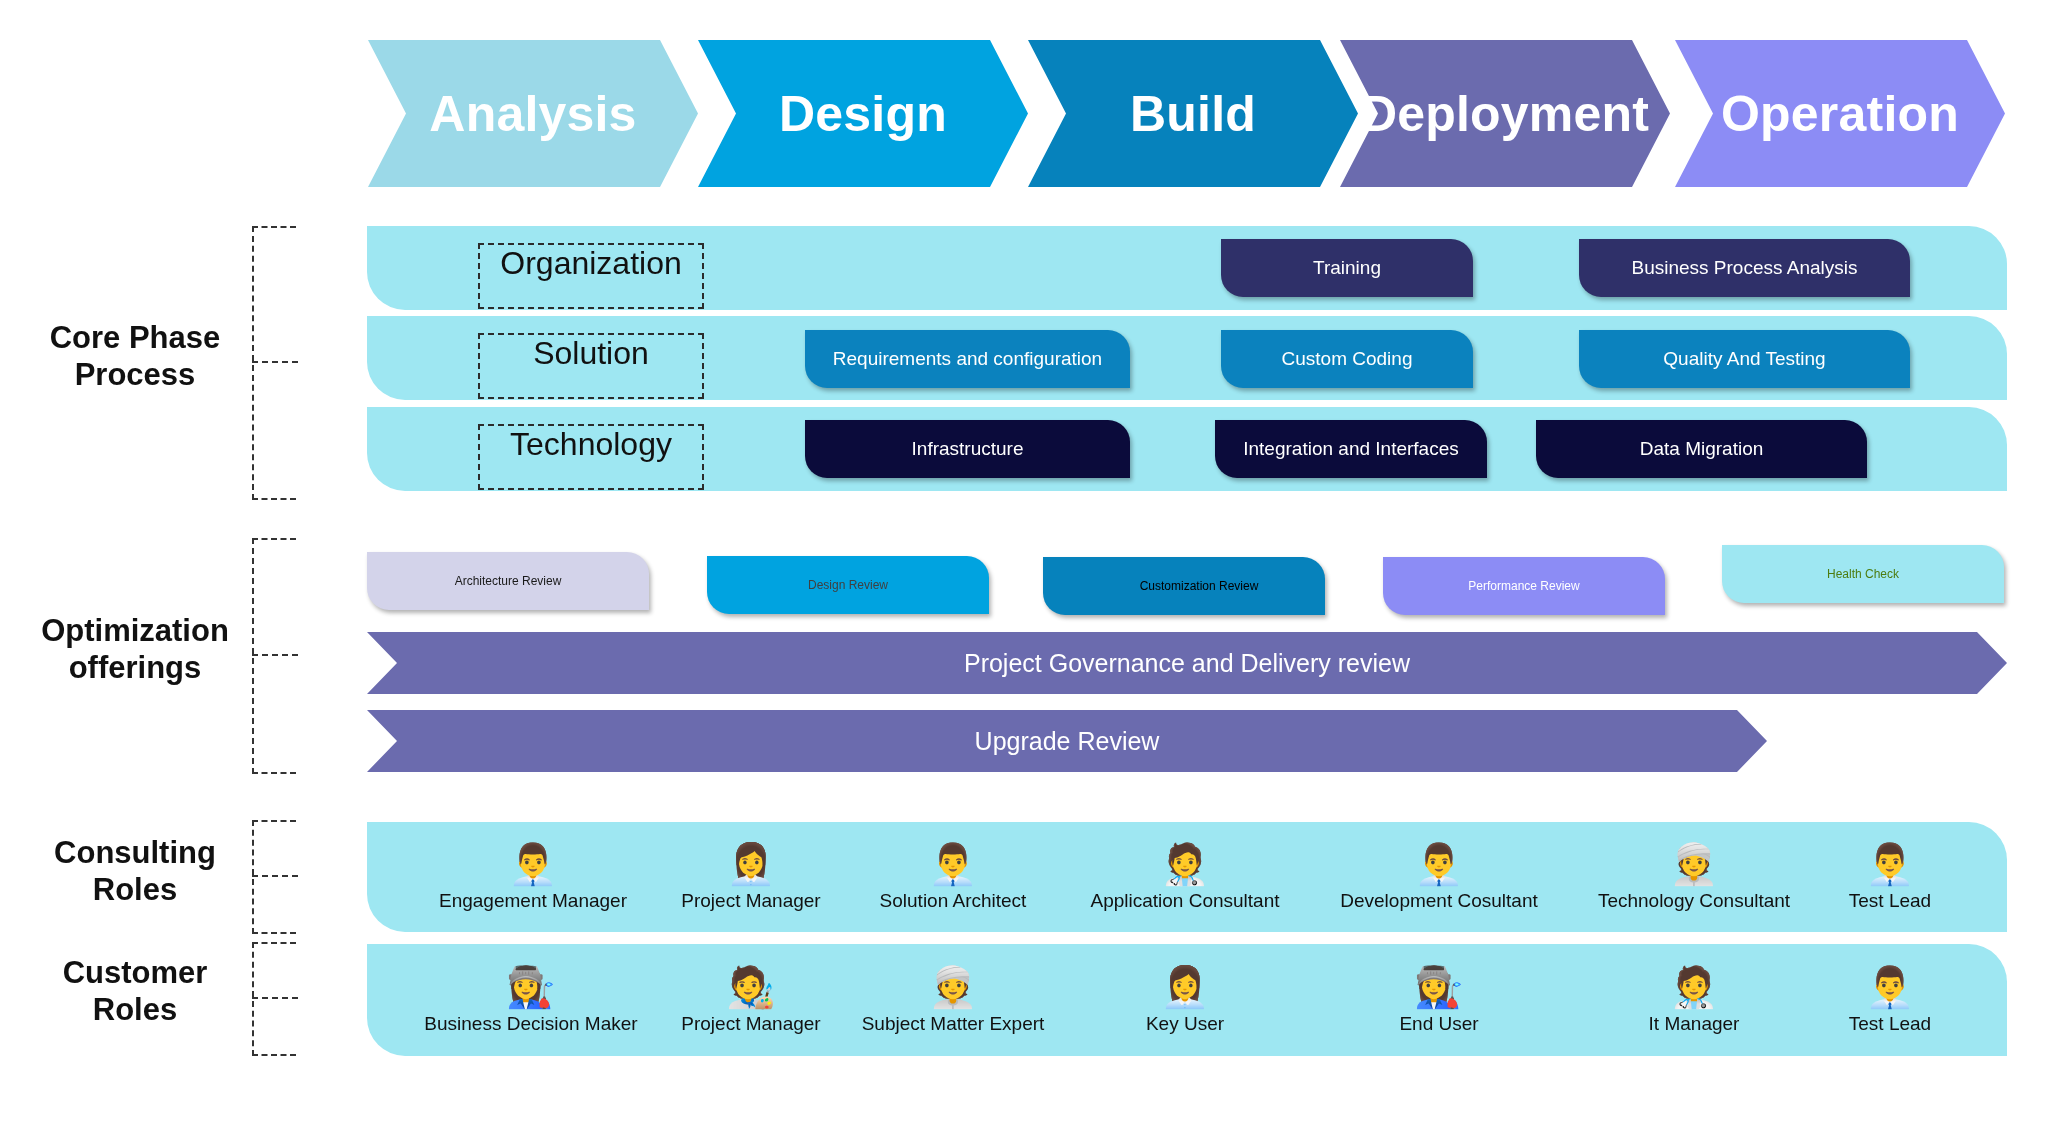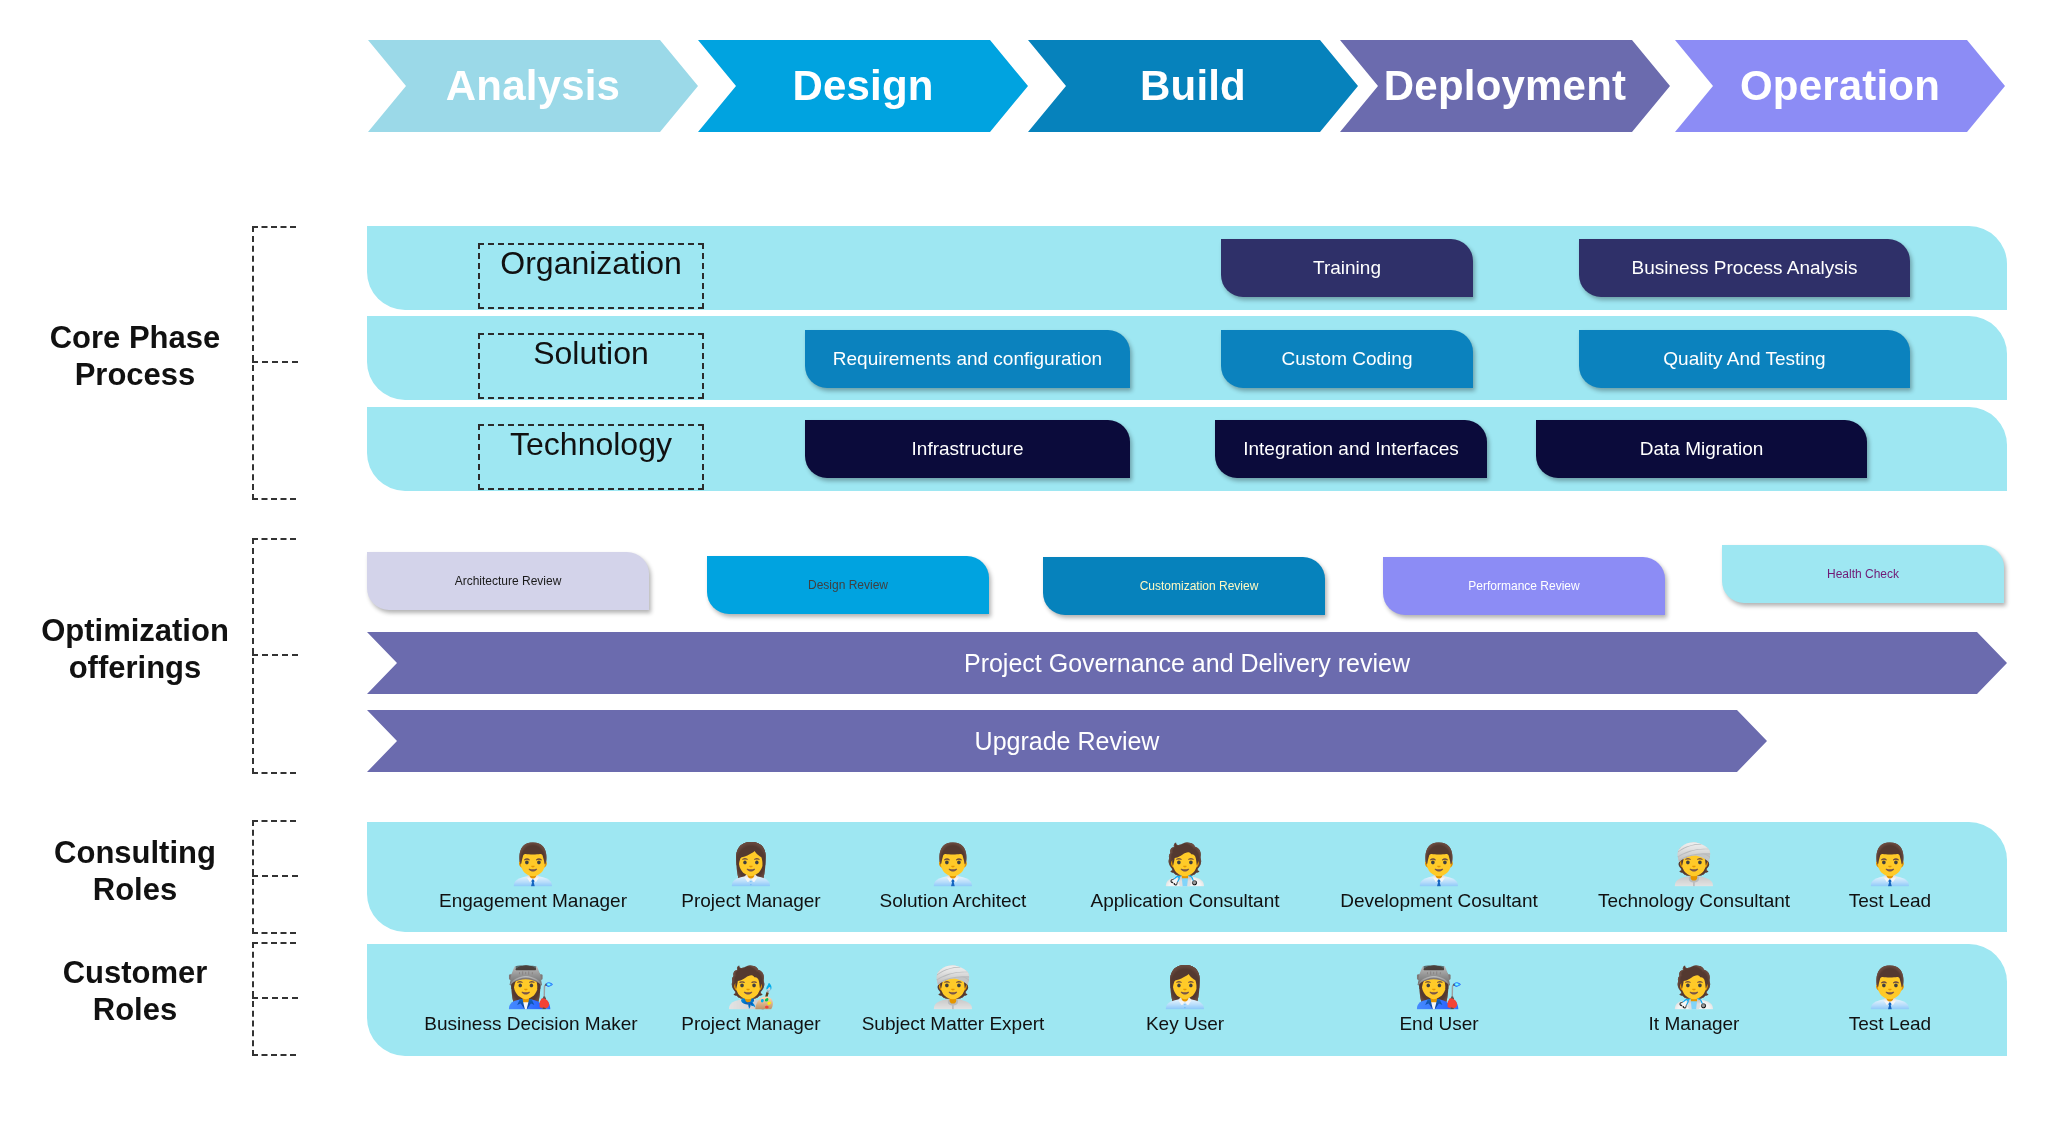--- a/index.html
+++ b/index.html
@@ -17,26 +17,26 @@
     width: 2048px;
     height: 1148px;
     background: #ffffff;
     overflow: hidden;
   }
 
   
   .chev {
     position: absolute;
     top: 40px;
-    height: 92px;
+    height: 147px;
     display: flex;
     align-items: center;
     justify-content: center;
     color: #ffffff;
-    font-size: 42px;
+    font-size: 50px;
     font-weight: 600;
     letter-spacing: .2px;
     clip-path: polygon(0 0, calc(100% - 38px) 0, 100% 50%, calc(100% - 38px) 100%, 0 100%, 38px 50%);
     filter: drop-shadow(3px 3px 3px rgba(0,0,0,.28));
   }
 
   
   .rail-label {
     position: absolute;
     text-align: center;
@@ -218,27 +218,27 @@
   </div>
   <div class="bracket" style="left:252px; top:538px; height:232px;"></div>
   <div class="stub" style="left:252px; top:654px;"></div>
 
   <div class="chip" id="r0" style="left: 367px; top: 552px; width: 282px; height: 58px; background: rgb(211, 211, 234); color: rgb(26, 26, 26);">
     <span>Architecture Review</span>
   </div>
   <div class="chip" id="r1" style="left: 707px; top: 556px; width: 282px; height: 58px; background: rgb(0, 163, 224); color: #404040;">
     <span>Design Review</span>
   </div>
-  <div class="chip" id="r2" style="left: 1043px; top: 557px; width: 282px; height: 58px; background: rgb(6, 130, 188); color: #fef9c3; padding-left: 40px;">
+  <div class="chip" id="r2" style="left: 1043px; top: 557px; width: 282px; height: 58px; background: rgb(6, 130, 188); color: #000000; padding-left: 40px;">
     <span>Customization Review</span>
   </div>
   <div class="chip" id="r3" style="left: 1383px; top: 557px; width: 282px; height: 58px; background: rgb(140, 140, 245); color: rgb(255, 255, 255);">
     <span>Performance Review</span>
   </div>
-  <div class="chip" id="r4" style="left: 1722px; top: 545px; width: 282px; height: 58px; background: rgb(158, 231, 242); color: #701a75;">
+  <div class="chip" id="r4" style="left: 1722px; top: 545px; width: 282px; height: 58px; background: rgb(158, 231, 242); color: #4d7c0f;">
     <span>Health Check</span>
   </div>
 
   <div class="ribbon" id="rb0" style="left: 367px; top: 632px; width: 1640px; height: 62px; background: rgb(107, 107, 174);">
     <span>Project Governance and Delivery review</span>
   </div>
   <div class="ribbon" id="rb1" style="left: 367px; top: 710px; width: 1400px; height: 62px; background: rgb(107, 107, 174);">
     <span>Upgrade Review</span>
   </div>
 

